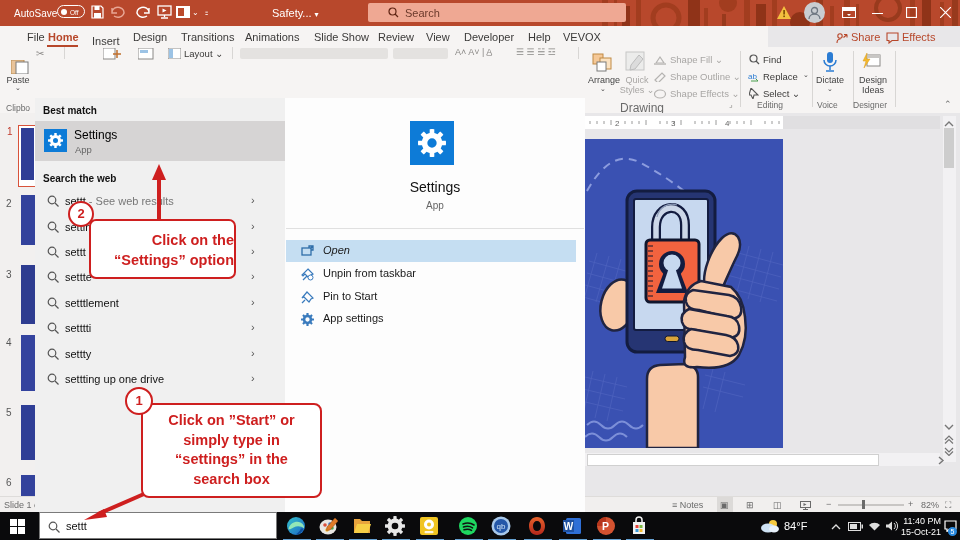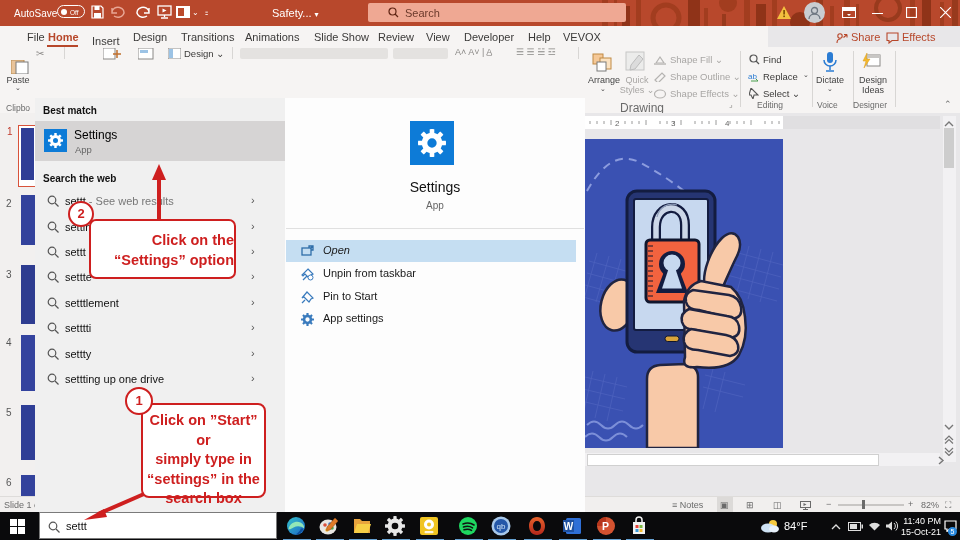--- a/index.html
+++ b/index.html
@@ -151,21 +151,21 @@
         <path d="M14 2v8M10 6h8" stroke="#c0702f" stroke-width="1.5"></path>
       </svg>
   <svg class="abs" style="left:138px;top:1px;" width="18" height="12" viewBox="0 0 18 12">
         <rect x="0" y="0" width="15" height="11" fill="#fff" stroke="#8a8886"></rect>
         <rect x="2" y="2" width="8" height="3" fill="#9cc3e5"></rect>
       </svg>
   <svg class="abs" style="left:168px;top:1px;" width="13" height="11" viewBox="0 0 13 11">
         <rect x="0" y="0" width="13" height="11" fill="#fff" stroke="#8a8886"></rect>
         <rect x="1" y="1" width="4" height="9" fill="#9cc3e5"></rect>
       </svg>
-  <div class="abs" style="left:184px;top:1px;color:#3b3a39;font-size:9.5px;">Design ⌄</div>
+  <div class="abs" style="left:184px;top:1px;color:#3b3a39;font-size:9.5px;">Layout ⌄</div>
   <div class="abs" style="left:232px;top:0px;width:1px;height:12px;background:#d8d6d4;"></div>
   <div class="abs" style="left:240px;top:1px;width:148px;height:11px;background:#e4e2e0;border-radius:2px;"></div>
   <div class="abs" style="left:393px;top:1px;width:55px;height:11px;background:#e4e2e0;border-radius:2px;"></div>
   <div class="abs" style="left:455px;top:0px;color:#8a8886;font-size:9px;">A˄ A˅ | A̲</div>
   <div class="abs" style="left:516px;top:0px;color:#8a8886;font-size:9px;">☰ ☰ ☱ ☲</div>
   <div class="abs" style="left:578px;top:0px;width:1px;height:12px;background:#d8d6d4;"></div>
 
   <svg class="abs" style="left:592px;top:6px;" width="22" height="20" viewBox="0 0 22 20">
         <rect x="1" y="1" width="10" height="10" fill="#f5c897" stroke="#c08a45"></rect>
         <rect x="8" y="5" width="11" height="11" fill="#fbe2c1" stroke="#c08a45"></rect>
@@ -615,21 +615,21 @@
 
 <svg class="abs" style="left:148px;top:164px;" width="22" height="60" viewBox="0 0 22 60">
       <path d="M11 60V14" stroke="#ce1f1f" stroke-width="4"></path>
       <path d="M11 0L4 16h14z" fill="#ce1f1f"></path>
     </svg>
 <div class="abs" style="left:89px;top:219px;width:147px;height:60px;background:#fff;border:2.5px solid #ce1f1f;border-radius:7px;box-sizing:border-box;">
   <div style="margin-top:9px;text-align:right;color:#ce1f1f;font-weight:bold;font-size:14.5px;line-height:20px;">Click on the<br>“Settings” option</div>
 </div>
 <div class="abs" style="left:68px;top:201px;width:26px;height:26px;background:#fff;border:2.5px solid #ce1f1f;border-radius:50%;box-sizing:border-box;color:#ce1f1f;font-weight:bold;font-size:13px;text-align:center;line-height:21px;">2</div>
 
-<div class="abs" style="left:141px;top:403px;width:125px;height:95px;background:#fff;border:2.5px solid #ce1f1f;border-radius:8px;box-sizing:border-box;">
+<div class="abs" style="left:141px;top:403px;width:181px;height:95px;background:#fff;border:2.5px solid #ce1f1f;border-radius:8px;box-sizing:border-box;">
   <div style="margin-top:6px;text-align:center;color:#ce1f1f;font-weight:bold;font-size:14.5px;line-height:19.5px;">Click on ”Start” or<br>simply type in<br>“settings” in the<br>search box</div>
 </div>
 <div class="abs" style="left:125px;top:387px;width:28px;height:28px;background:#fff;border:2.5px solid #ce1f1f;border-radius:50%;box-sizing:border-box;color:#ce1f1f;font-weight:bold;font-size:13px;text-align:center;line-height:23px;">1</div>
 <svg class="abs" style="left:78px;top:492px;" width="70" height="32" viewBox="0 0 70 32">
       <path d="M66 2L20 22" stroke="#ce1f1f" stroke-width="4"></path>
       <path d="M6 28l20-11 3 8z" fill="#ce1f1f"></path>
     </svg>
 
 </div>
 

